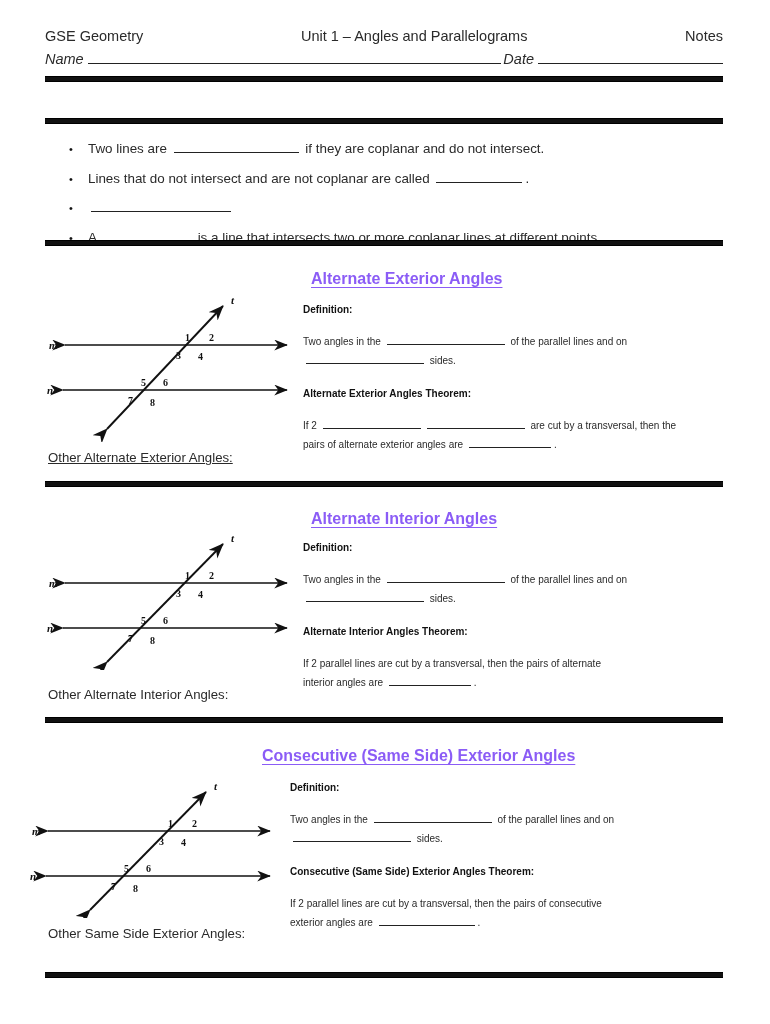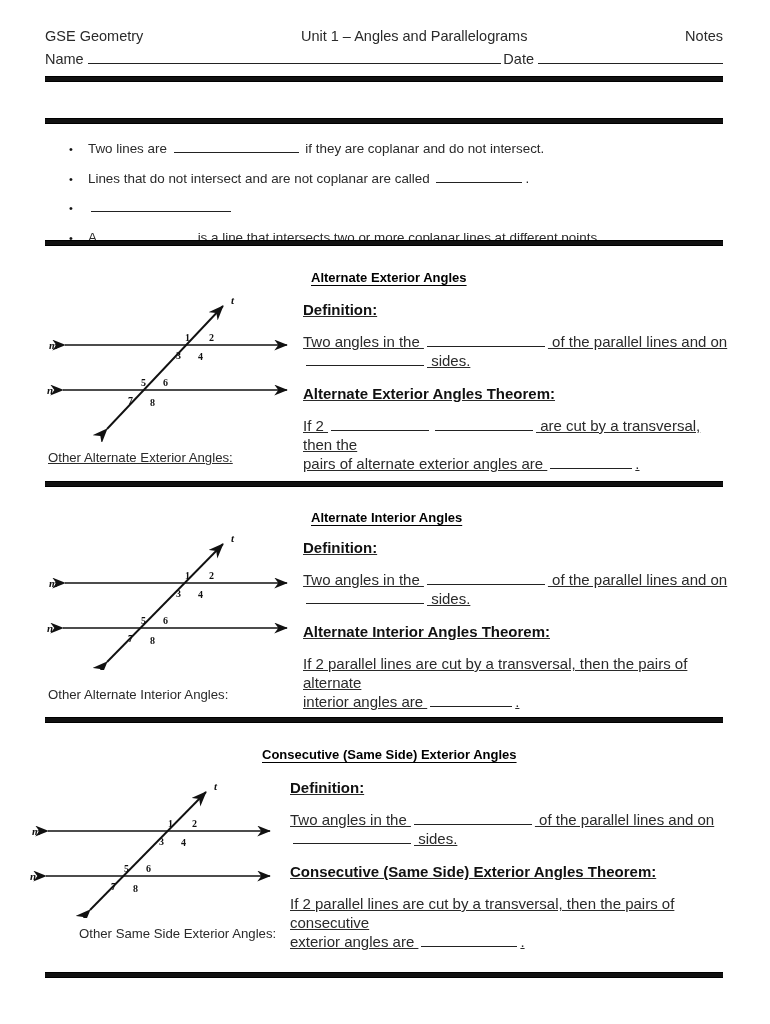--- a/index.html
+++ b/index.html
@@ -17,21 +17,21 @@
   .hdr-row{
     position:absolute;left:45px;top:28px;width:678px;
     display:flex;align-items:flex-end;font-size:14.5px;color:#2a2a2a;
   }
   .hdr-left{flex:0 0 auto;}
   .hdr-mid{flex:1 1 auto;text-align:center;}
   .hdr-right{flex:0 0 auto;}
 
   .namerow{
     position:absolute;left:45px;top:50px;width:678px;
-    display:flex;align-items:baseline;font-size:14.5px;color:#2a2a2a;
+    display:flex;align-items:baseline;font-size:14.5px;color:#2a2a2a;font-style:italic;
   }
   .namerow .lbl{flex:0 0 auto;}
   .ul-fill{
     flex:1 1 auto;border-bottom:1px solid #222;margin:0 2px 0 4px;
     height:13px;
   }
   .ul-date{flex:0 0 185px;border-bottom:1px solid #222;margin-left:4px;height:13px;}
 
   
   .rule{
@@ -47,24 +47,24 @@
   
   .bullets{position:absolute;left:60px;top:140px;width:660px;}
   .bl{display:flex;align-items:baseline;font-size:13.4px;color:#2a2a2a;margin-bottom:11.5px;line-height:18px;}
   .dot{flex:0 0 28px;font-size:11px;color:#111;padding-left:9px;box-sizing:border-box;}
   .bl .txt{flex:0 1 auto;white-space:pre;}
   .blank{
     display:inline-block;border-bottom:1px solid #222;
     height:12px;vertical-align:baseline;margin:0 3px;
   }
   .sec-head{
-    position:absolute;font-size:13px;font-weight:bold;color:#000000;
+    position:absolute;font-size:16px;font-weight:bold;color:#8b5cf6;
     text-decoration:underline;text-underline-offset:3px;
   }
-  .sec-body{position:absolute;font-size:15px;color:#2a2a2a;line-height:19px;width:425px;text-decoration:underline;}
+  .sec-body{position:absolute;font-size:10px;color:#2a2a2a;line-height:19px;width:425px;}
   .sub{font-weight:bold;color:#111;display:block;margin-bottom:13px;}
   .para{display:block;margin-bottom:14px;}
   .other{
     position:absolute;left:48px;font-size:13.2px;color:#2a2a2a;
   }
 
   
   .diagram{position:absolute;}
   .diagram svg{display:block;}
   .lbl-line{font-family:"Liberation Serif", serif;font-style:italic;font-size:11px;fill:#111;font-weight:bold;}
@@ -232,17 +232,17 @@
       <span>Two angles in the </span><span class="blank" style="width:118px"></span><span> of the parallel lines and on</span><br>
       <span class="blank" style="width:118px"></span><span> sides.</span>
     </span>
     <span class="sub">Consecutive (Same Side) Exterior Angles Theorem:</span>
     <span class="para">
       <span> If 2 parallel lines are cut by a transversal, then the pairs of consecutive</span><br>
       <span>exterior angles are </span><span class="blank" style="width:96px"></span><span>.</span>
     </span>
   </div>
 
-  <div class="other" style="top:926px;margin-left:31px;">Other Same Side Exterior Angles:</div>
+  <div class="other" style="top:926px;">Other Same Side Exterior Angles:</div>
 
   <div class="rule" style="top:972px;"></div>
 
 </div>
 
 </body></html>

